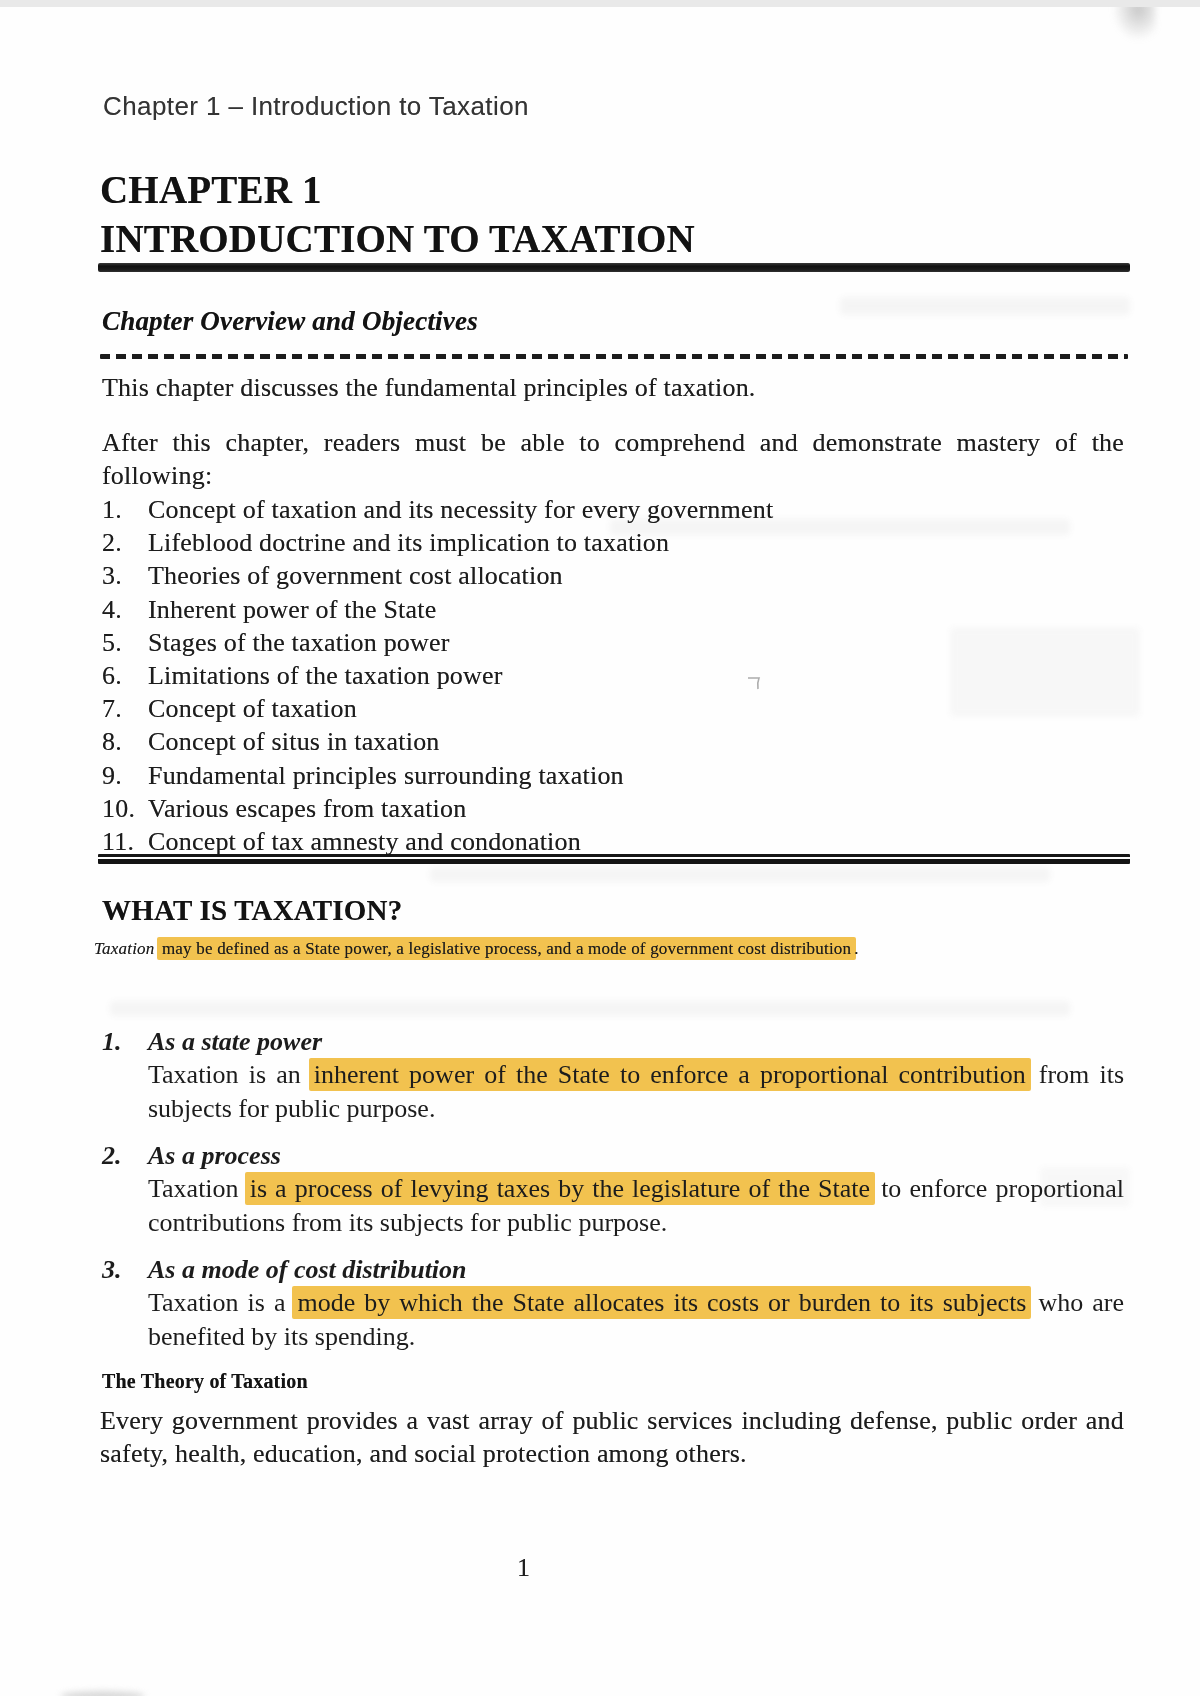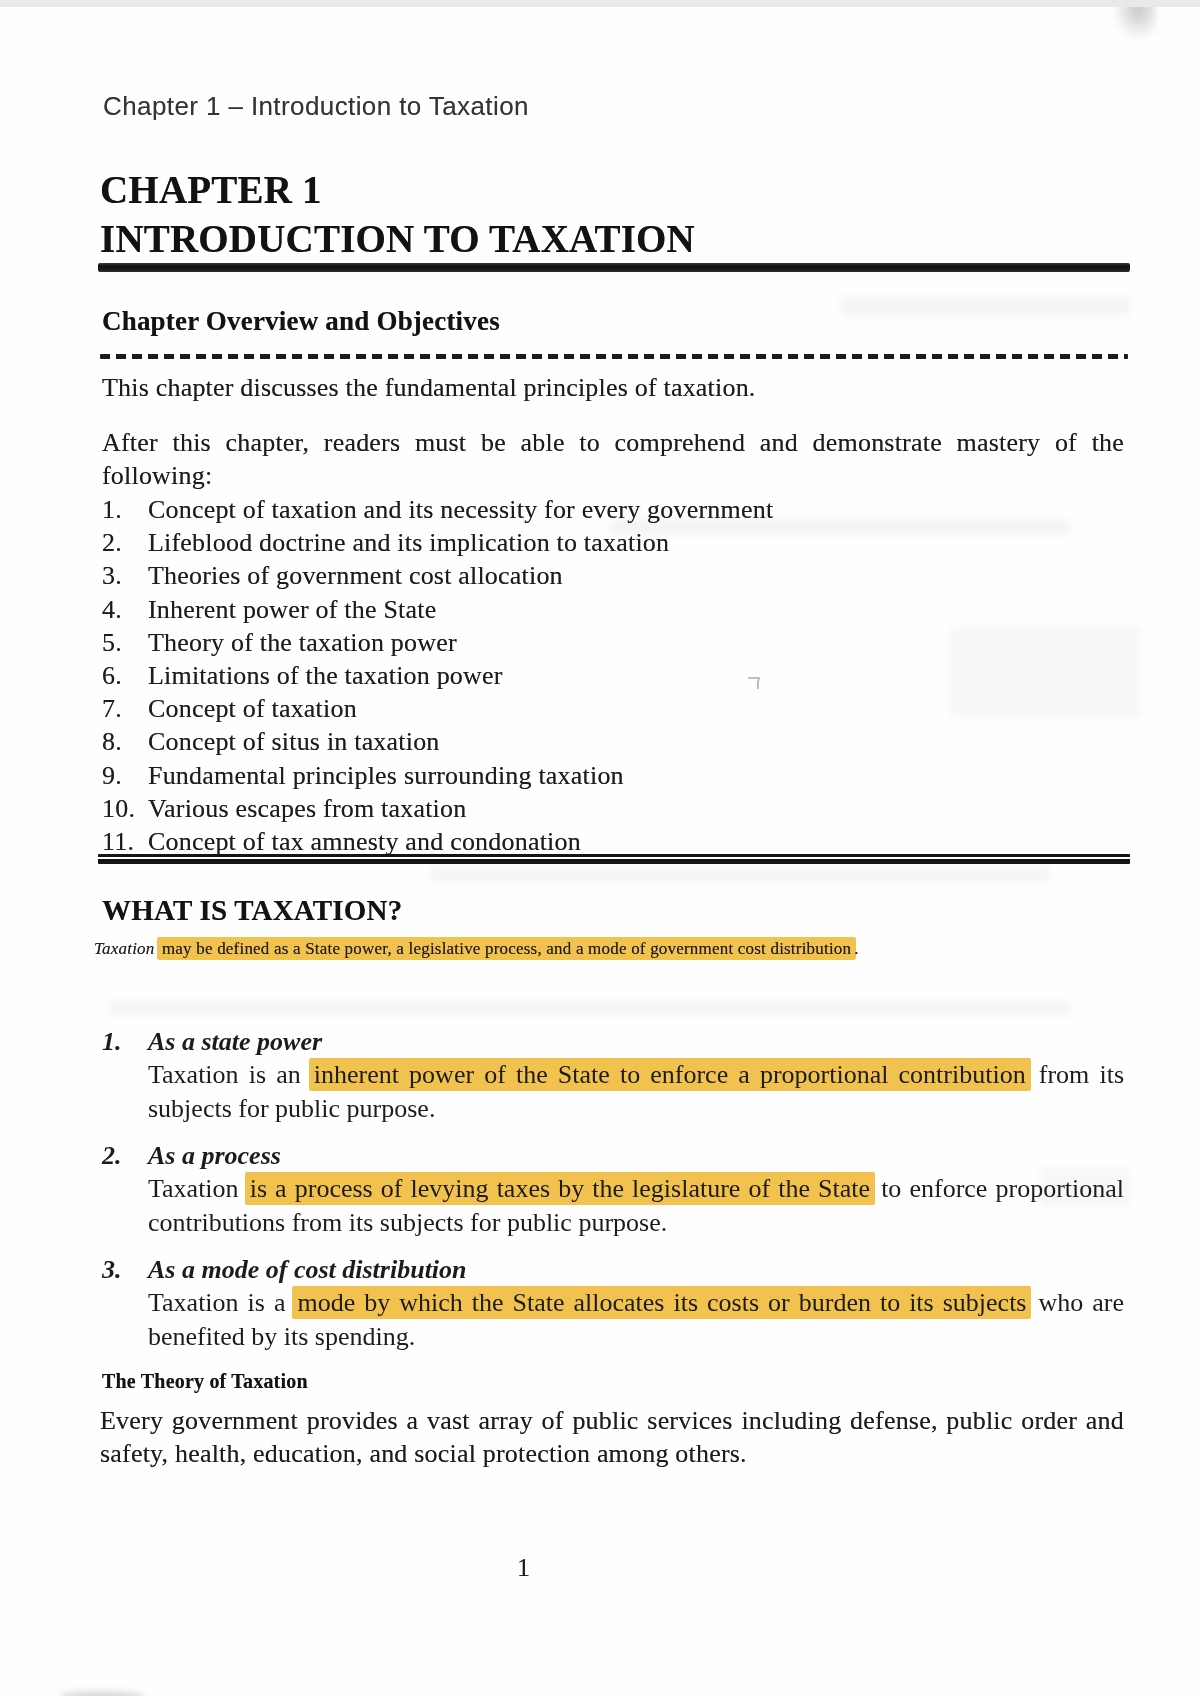--- a/index.html
+++ b/index.html
@@ -34,21 +34,21 @@
     font-weight: bold; font-size: 39px; line-height: 49px;
     letter-spacing: 0.2px; color: #121212;
   }
   .title-rule {
     position: absolute; top: 256px; left: 98px; width: 1032px; height: 9px;
     background: linear-gradient(180deg, #3a3a3a 0%, #101010 35%, #1c1c1c 75%, #303030 100%);
     border-radius: 2px;
   }
   .overview-heading {
     position: absolute; top: 299px; left: 102px;
-    font-weight: bold; font-size: 27px; color: #131313;
+    font-weight: bold; font-size: 27px; color: #131313; font-style: italic;
   }
   .dashed-rule {
     position: absolute; top: 347px; left: 100px; width: 1028px; height: 5px;
     background: repeating-linear-gradient(90deg, #1b1b1b 0 10px, transparent 10px 16px);
     border-radius: 1px;
   }
   .intro-line {
     position: absolute; top: 366px; left: 102px;
     font-size: 26px;
   }
@@ -176,21 +176,21 @@
     <div class="objective-row">
       <span class="objective-num">3.</span>
       <span>Theories of government cost allocation</span>
     </div>
     <div class="objective-row">
       <span class="objective-num">4.</span>
       <span>Inherent power of the State</span>
     </div>
     <div class="objective-row">
       <span class="objective-num">5.</span>
-      <span>Theory of the taxation power</span>
+      <span>Stages of the taxation power</span>
     </div>
     <div class="objective-row">
       <span class="objective-num">6.</span>
       <span>Limitations of the taxation power</span>
     </div>
     <div class="objective-row">
       <span class="objective-num">7.</span>
       <span>Concept of taxation</span>
     </div>
     <div class="objective-row">

